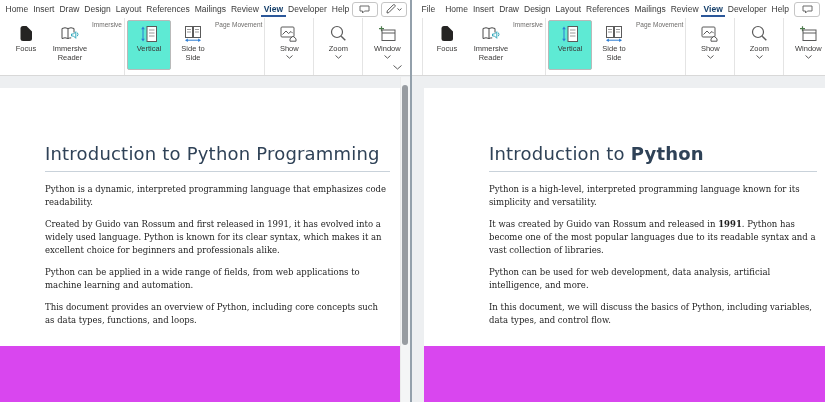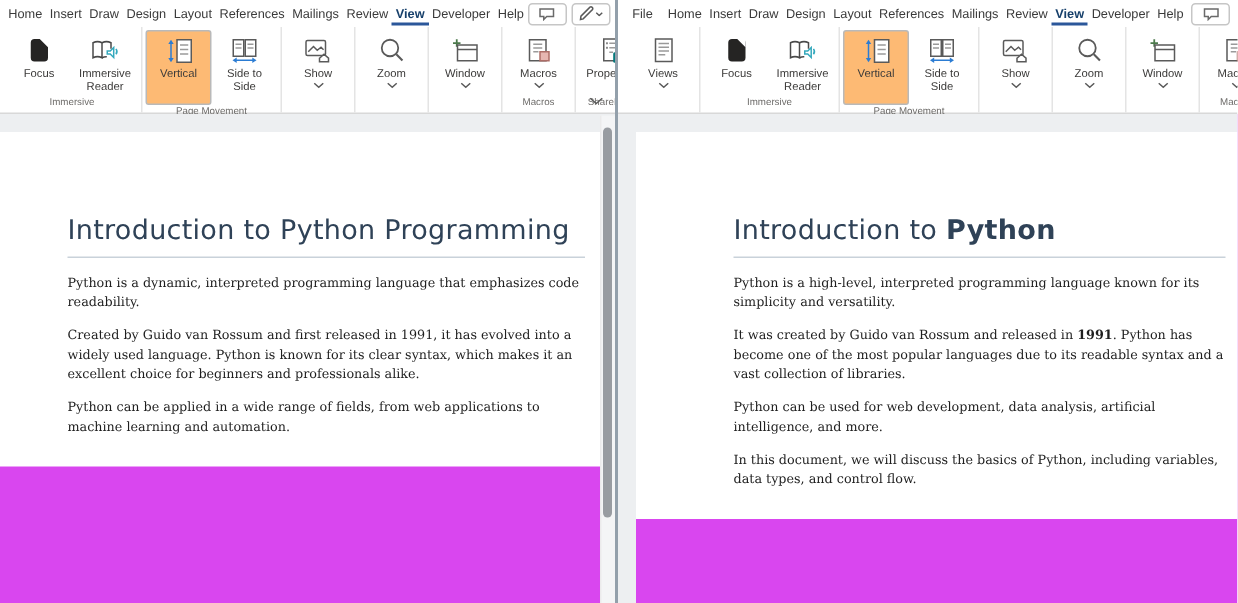--- a/index.html
+++ b/index.html
@@ -12,26 +12,26 @@
   
   .menubar{height:18px;display:flex;align-items:center;padding:0 3px;background:#fff;}
   .tab{font-size:8.5px;color:#3a3a3a;padding:2px 2.5px 1px;white-space:nowrap;border-bottom:2px solid transparent;cursor:default;}
   .tab.active{color:#17406b;border-bottom:2px solid #2b579a;font-weight:bold;}
   .menubar-right{margin-left:auto;display:flex;align-items:center;gap:3px;padding-right:2px;}
   .icon-btn{height:13px;min-width:20px;border:1px solid #c6c6c6;border-radius:3px;background:#fff;display:flex;align-items:center;justify-content:center;gap:1px;padding:0 2px;}
   .share-btn{height:14px;border-radius:3px;display:flex;align-items:center;gap:2px;padding:0 4px;border:none;}
 
   
   .ribbon{height:57px;border-bottom:1px solid #d8d8d8;display:flex;align-items:stretch;background:#fff;position:relative;padding-left:2px;}
-  .rgroup{display:flex;flex-direction:column;padding:2px 2px 0;position:relative;}
+  .rgroup{display:flex;flex-direction:row;padding:2px 2px 0;position:relative;}
   .rgroup + .rgroup{border-left:1px solid #e4e4e4;}
   .rgroup-buttons{display:flex;flex:1;align-items:flex-start;}
   .rgroup-label{font-size:6.5px;color:#6d6b69;text-align:center;height:11px;line-height:10px;white-space:nowrap;}
   .rbtn{display:flex;flex-direction:column;align-items:center;min-width:36px;max-width:52px;padding:3px 3px 1px;border:1px solid transparent;border-radius:2px;}
-  .rbtn.selected{background:#fdba74;border-color:#b9b9b9;height:44px;}
+  .rbtn.selected{background:#5eead4;border-color:#b9b9b9;height:44px;}
   .rbtn .icn{height:19px;display:flex;align-items:center;justify-content:center;}
   .rbtn .lbl{font-size:7.5px;color:#3b3a39;line-height:8.5px;text-align:center;margin-top:2px;max-width:46px;}
   .rbtn .drop{margin-top:1px;line-height:4px;}
   .collapse{position:absolute;right:8px;bottom:5px;}
 
   
   .docarea{position:absolute;top:76px;left:0;right:0;bottom:0;background:#d946ef;}
   .topmargin{height:12px;background:#edeff1;}
   .leftmargin{position:absolute;left:0;top:0;bottom:0;width:12px;background:#edeff1;}
   .page{background:#fff;}
@@ -254,20 +254,21 @@
         </span>
     </div>
 
     <div class="docarea">
       <div class="topmargin"></div>
       <div class="page doc">
         <h1 class="doc-title">Introduction to Python Programming</h1>
         <p>Python is a dynamic, interpreted programming language that emphasizes code readability.</p>
         <p>Created by Guido van Rossum and first released in 1991, it has evolved into a widely used language. Python is known for its clear syntax, which makes it an excellent choice for beginners and professionals alike.</p>
         <p>Python can be applied in a wide range of fields, from web applications to machine learning and automation.</p>
+        <p>This document provides an overview of Python, including core concepts such as data types, functions, and loops.</p>
       </div>
     </div>
     <div class="scrollbar">
       <div class="scroll-thumb"></div>
     </div>
   </div>
 
   <div class="window right">
 
     <div class="menubar" style="padding-left:7px;">
@@ -290,36 +291,20 @@
                 <path d="M1 1 h9 v5 h-4.5 l-2 2 v-2 H1 Z" fill="#fff" stroke="#6a6a6a"></path>
               </svg>
             </span>
         </span>
 
       </span>
     </div>
 
     <div class="ribbon" style="padding-left:6px;">
       <div class="rgroup">
-        <div class="rgroup-buttons">
-          <div class="rbtn">
-            <span class="icn">
-                <svg width="19" height="18" viewBox="0 0 19 18">
-                  <rect x="4" y="1" width="11" height="15" fill="#fff" stroke="#5a5a5a"></rect>
-                  <path d="M6 4 h7 M6 6.5 h7 M6 9 h7 M6 11.5 h4.5" stroke="#9a9a9a"></path>
-                </svg>
-              </span>
-            <span class="lbl">Views</span>
-            <span class="drop">
-                <svg width="7" height="4" viewBox="0 0 7 4">
-                  <path d="M0.5 0.5 L3.5 3.2 L6.5 0.5" fill="none" stroke="#5a5a5a"></path>
-                </svg>
-              </span>
-          </div>
-        </div>
         <div class="rgroup-label"></div>
       </div>
       <div class="rgroup">
         <div class="rgroup-buttons">
           <div class="rbtn">
             <span class="icn">
                 <svg width="18" height="17" viewBox="0 0 18 17">
                   <rect x="3.5" y="1" width="11.5" height="15" rx="2.5" fill="#252423"></rect>
                   <path d="M9.5 1 L15 1 L15 6.5 Z" fill="#fff"></path>
                 </svg>

